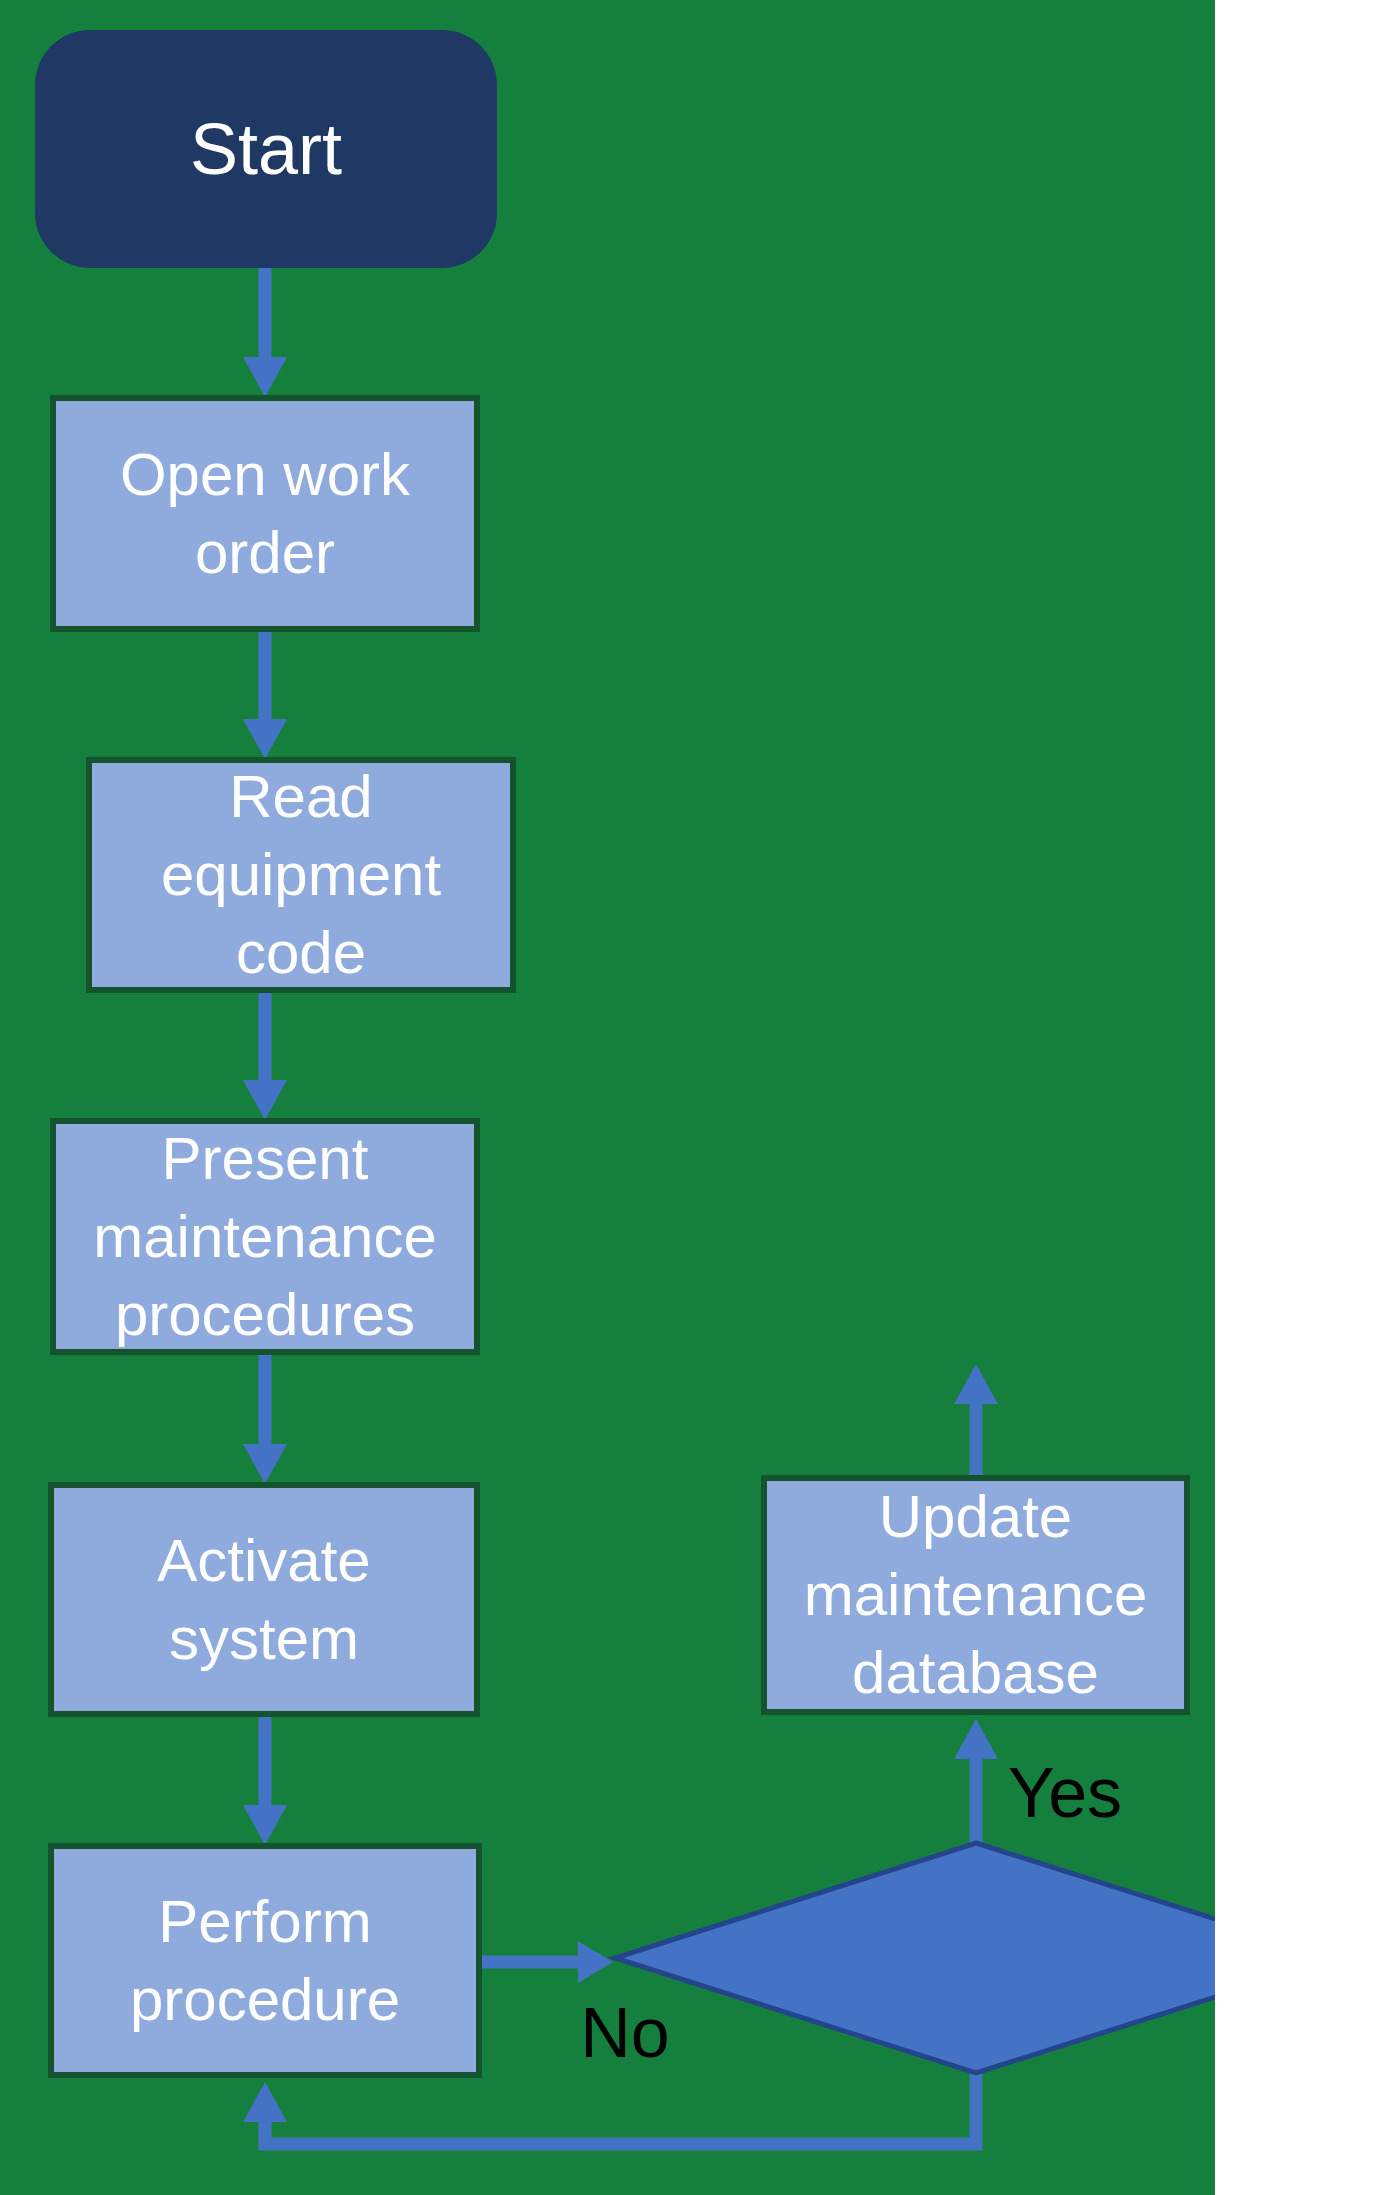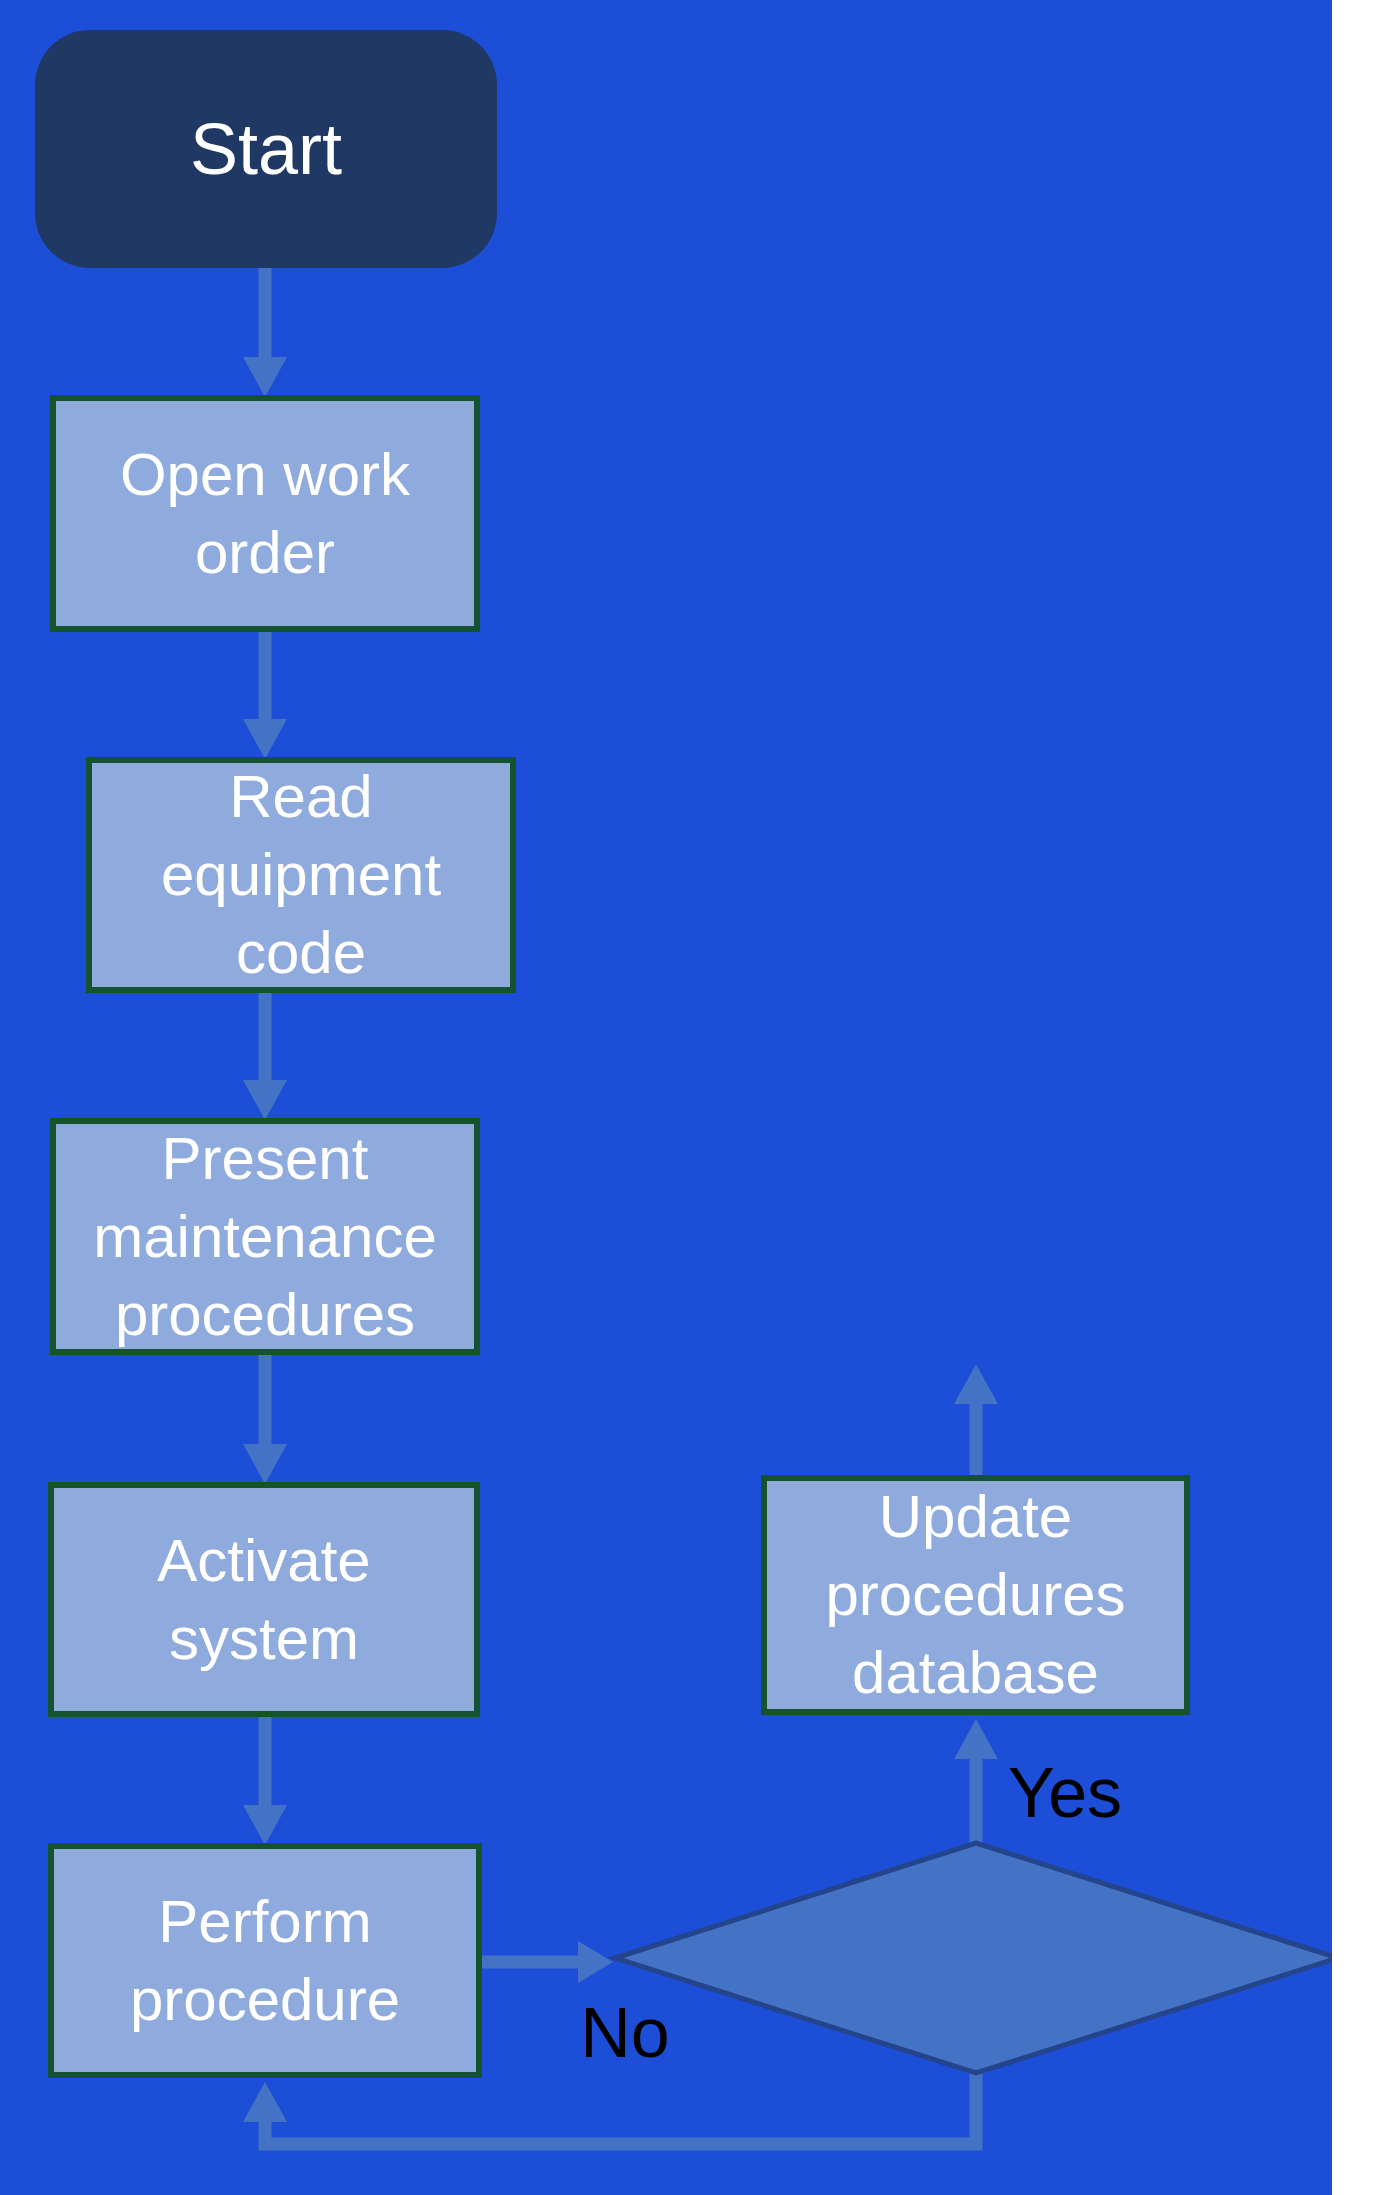--- a/index.html
+++ b/index.html
@@ -2,23 +2,23 @@
 <html><head>
 <meta charset="utf-8">
 <style>
   html, body {
     margin: 0;
     padding: 0;
     background: #FFFFFF;
   }
   .canvas {
     position: relative;
-    width: 1332px;
+    width: 1215px;
     height: 2195px;
-    background: #1d4ed8;
+    background: #15803d;
     font-family: "Liberation Sans", sans-serif;
     overflow: hidden;
   }
   .edges {
     position: absolute;
     left: 0;
     top: 0;
     width: 1376px;
     height: 2195px;
   }
@@ -170,21 +170,21 @@
   </div>
 
   <div class="node process node-activate">
     <span class="node-label">Activate
 system</span>
   </div>
 
 
   <div class="node process node-update">
     <span class="node-label">Update
-procedures
+maintenance
 database</span>
   </div>
 
 
   <div class="edge-label label-yes">Yes</div>
   <div class="edge-label label-no">No</div>
 
 </div>
 
 </body></html>

